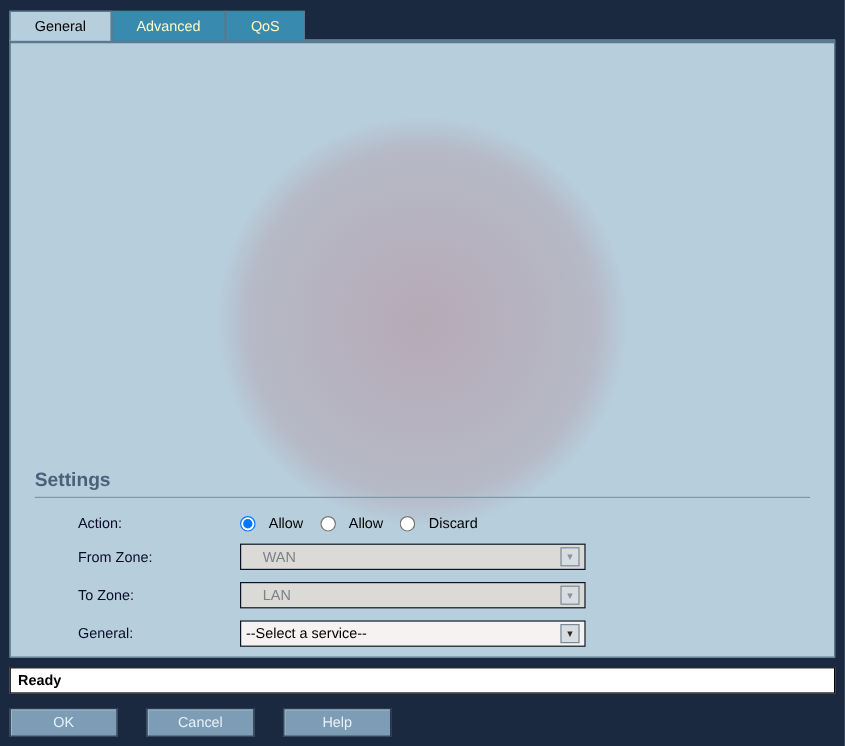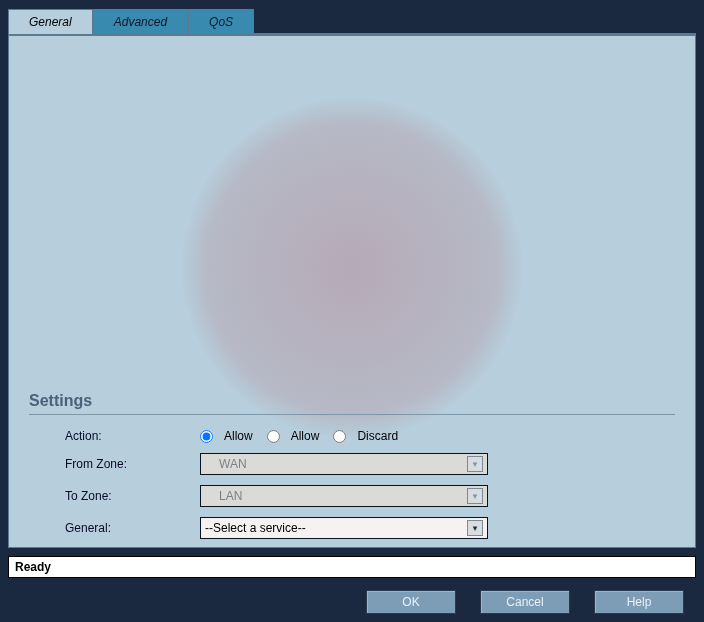--- a/index.html
+++ b/index.html
@@ -15,38 +15,37 @@
       padding: 8px;
       width: 100%;
       height: 100%;
       display: flex;
       flex-direction: column;
     }
     .tabs {
       display: flex;
       position: relative;
       z-index: 2;
-      font-style: italic;
     }
     .tab {
       padding: 5px 20px;
       border: 1px solid #5c7a8f;
       border-bottom: none;
       cursor: pointer;
       font-size: 12px;
       position: relative;
       top: 1px;
     }
     .tab.active {
       background: #b7cfdc;
       color: #000;
     }
     .tab.inactive {
       background: #398aaf;
-      color: #0f172a;
+      color: #fef9c3;
     }
     .panel {
       background: #b7cfdc;
       border: 1px solid #5c7a8f;
       border-top: 3px solid #5c7a8f;
       padding: 16px 20px;
       flex: 1;
       position: relative;
       overflow: hidden;
     }
@@ -125,21 +124,20 @@
     .status-bar {
       background: #fff;
       border: 1px solid #000;
       padding: 3px 6px;
       margin-top: 8px;
       font-weight: bold;
       font-size: 12px;
     }
     .button-row {
       display: flex;
-      justify-content: flex-end;
       gap: 24px;
       margin-top: 12px;
       padding-right: 12px;
     }
     .btn {
       width: 90px;
       height: 24px;
       background: #7d9db6;
       border: 1px solid #2a3a4a;
       color: #e8f0f6;

